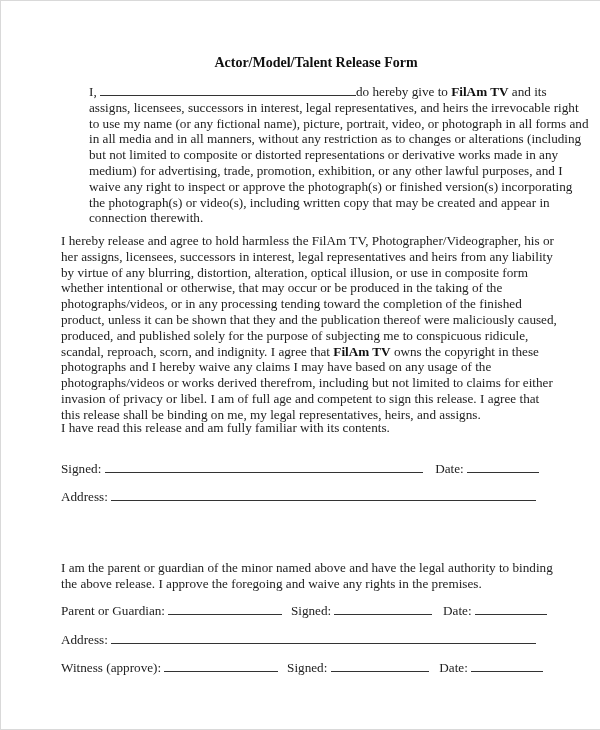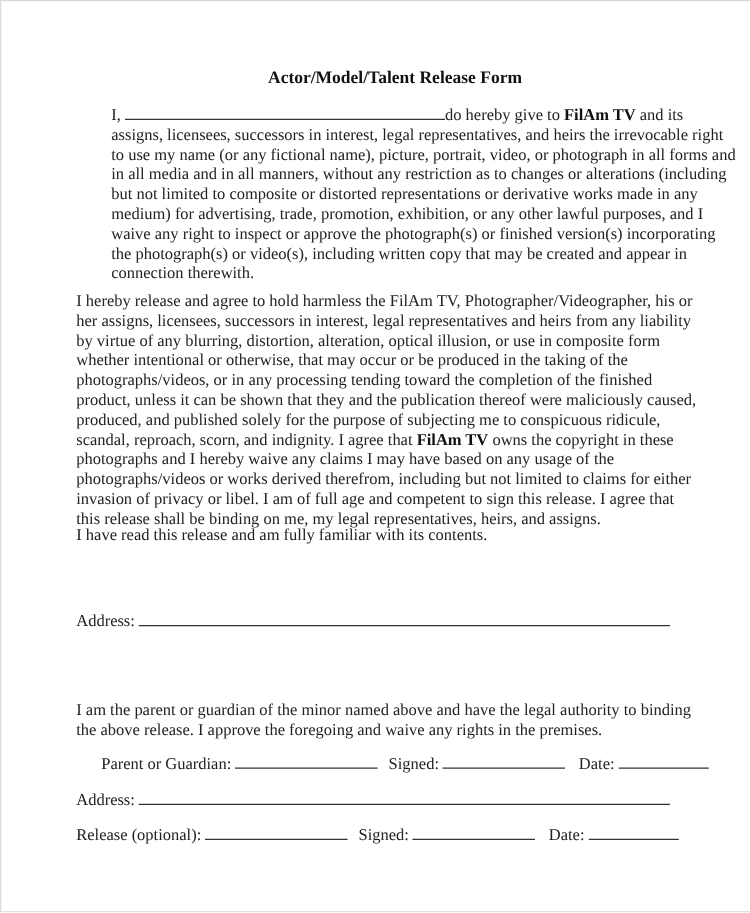--- a/index.html
+++ b/index.html
@@ -45,47 +45,54 @@
 
   <div class="para p2">
     <span>I hereby release and agree to hold harmless the FilAm TV, Photographer/Videographer, his or her assigns, licensees, successors in interest, legal representatives and heirs from any liability by virtue of any blurring, distortion, alteration, optical illusion, or use in composite form whether intentional or otherwise, that may occur or be produced in the taking of the photographs/videos, or in any processing tending toward the completion of the finished product, unless it can be shown that they and the publication thereof were maliciously caused, produced, and published solely for the purpose of subjecting me to conspicuous ridicule, scandal, reproach, scorn, and indignity. I agree that</span>
     <b>FilAm TV</b>
     <span>owns the copyright in these photographs and I hereby waive any claims I may have based on any usage of the photographs/videos or works derived therefrom, including but not limited to claims for either invasion of privacy or libel. I am of full age and competent to sign this release. I agree that this release shall be binding on me, my legal representatives, heirs, and assigns.</span>
   </div>
 
   <div class="line" style="top:419px;">I have read this release and am fully familiar with its contents.</div>
 
 
+  <div class="line" style="top:459px;">
+    <span>Signed:</span>
+    <span class="blank" style="width:318px;"></span>
+    <span class="gap" style="width:6px;"></span>
+    <span>Date:</span>
+    <span class="blank" style="width:72px;"></span>
+  </div>
 
   <div class="line" style="top:487px;">
     <span>Address:</span>
     <span class="blank" style="width:425px;"></span>
   </div>
 
 
   <div class="para" style="top:559px;">I am the parent or guardian of the minor named above and have the legal authority to binding the above release. I approve the foregoing and waive any rights in the premises.</div>
 
-  <div class="line" style="top:601px;margin-left:20px;">
+  <div class="line" style="top:601px;">
     <span>Parent or Guardian:</span>
     <span class="blank" style="width:114px;"></span>
     <span class="gap" style="width:2px;"></span>
     <span>Signed:</span>
     <span class="blank" style="width:98px;"></span>
     <span class="gap" style="width:4px;"></span>
     <span>Date:</span>
     <span class="blank" style="width:72px;"></span>
   </div>
 
   <div class="line" style="top:630px;">
     <span>Address:</span>
     <span class="blank" style="width:425px;"></span>
   </div>
 
   <div class="line" style="top:658px;">
-    <span>Release (optional):</span>
+    <span>Witness (approve):</span>
     <span class="blank" style="width:114px;"></span>
     <span class="gap" style="width:2px;"></span>
     <span>Signed:</span>
     <span class="blank" style="width:98px;"></span>
     <span class="gap" style="width:4px;"></span>
     <span>Date:</span>
     <span class="blank" style="width:72px;"></span>
   </div>
 
 </div>

